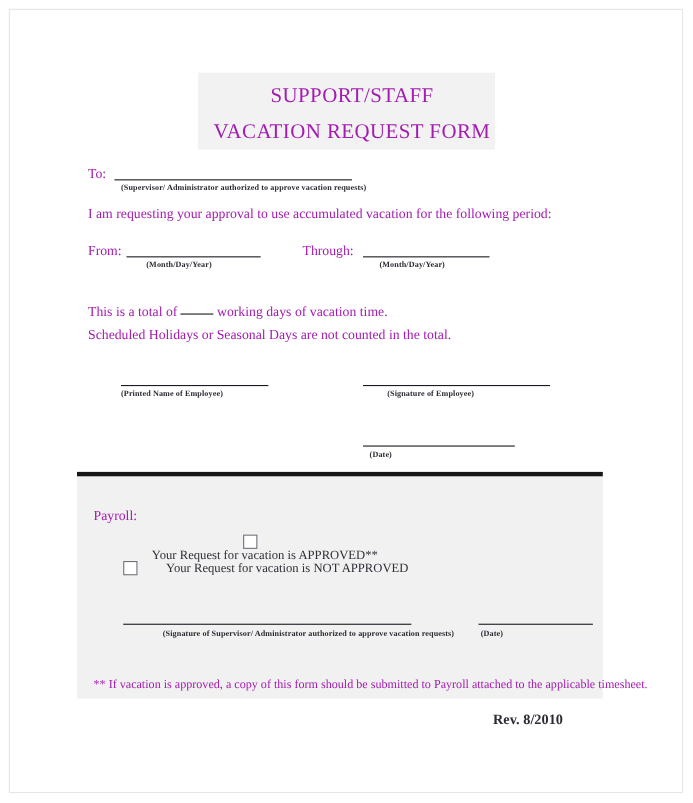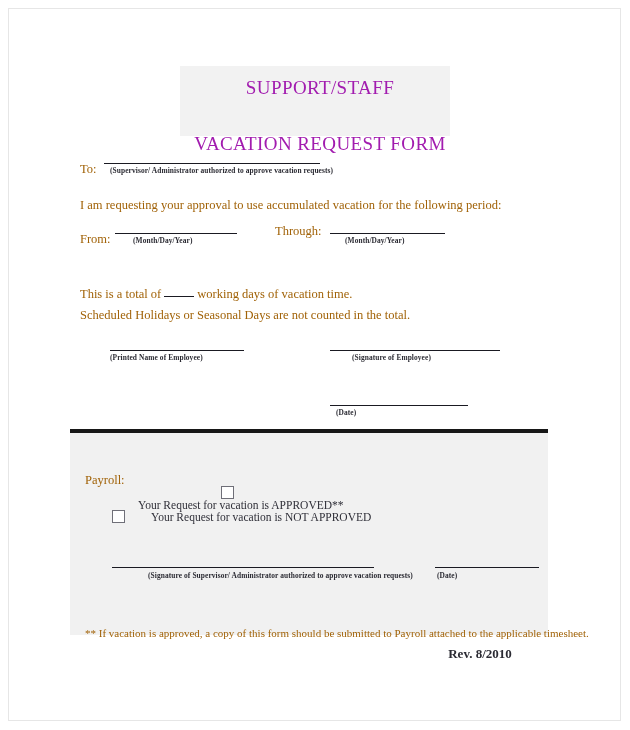--- a/index.html
+++ b/index.html
@@ -46,29 +46,28 @@
     position: absolute;
     left: 150px;
     top: 72px;
     width: 340px;
     text-align: center;
     font-size: 19px;
     letter-spacing: 0.4px;
     line-height: 32px;
     color: #a21caf;
   }
-  .header-title .l2 { white-space: nowrap; margin-top: 24px; }
+  .header-title .l2 { white-space: nowrap; }
 
   
   .row {
     position: absolute;
     font-size: 12.5px;
     line-height: 16px;
-    color: #a16207;
-    margin-top: 11px;
+    color: #a21caf;
   }
   .caption {
     position: absolute;
     font-family: "Liberation Serif", "DejaVu Serif", serif;
     font-size: 7.4px;
     font-weight: bold;
     color: #2b2b33;
     letter-spacing: 0.1px;
     white-space: nowrap;
   }
@@ -83,21 +82,21 @@
   #to-rule { left: 104px; top: 163px; width: 216px; }
   #to-caption { left: 110px; top: 166px; }
 
   #request-sentence { left: 80px; top: 186px; }
 
   
   #from-label { left: 80px; top: 220px; }
   #from-rule { left: 115px; top: 233px; width: 122px; }
   #from-caption { left: 133px; top: 236px; }
 
-  #through-label { left: 275px; top: 212px; }
+  #through-label { left: 275px; top: 220px; }
   #through-rule { left: 330px; top: 233px; width: 115px; }
   #through-caption { left: 345px; top: 236px; }
 
   
   #total-line { left: 80px; top: 275px; }
   #total-blank {
     display: inline-block;
     width: 30px;
     border-bottom: 1px solid #1a1a22;
     margin: 0 3px;

